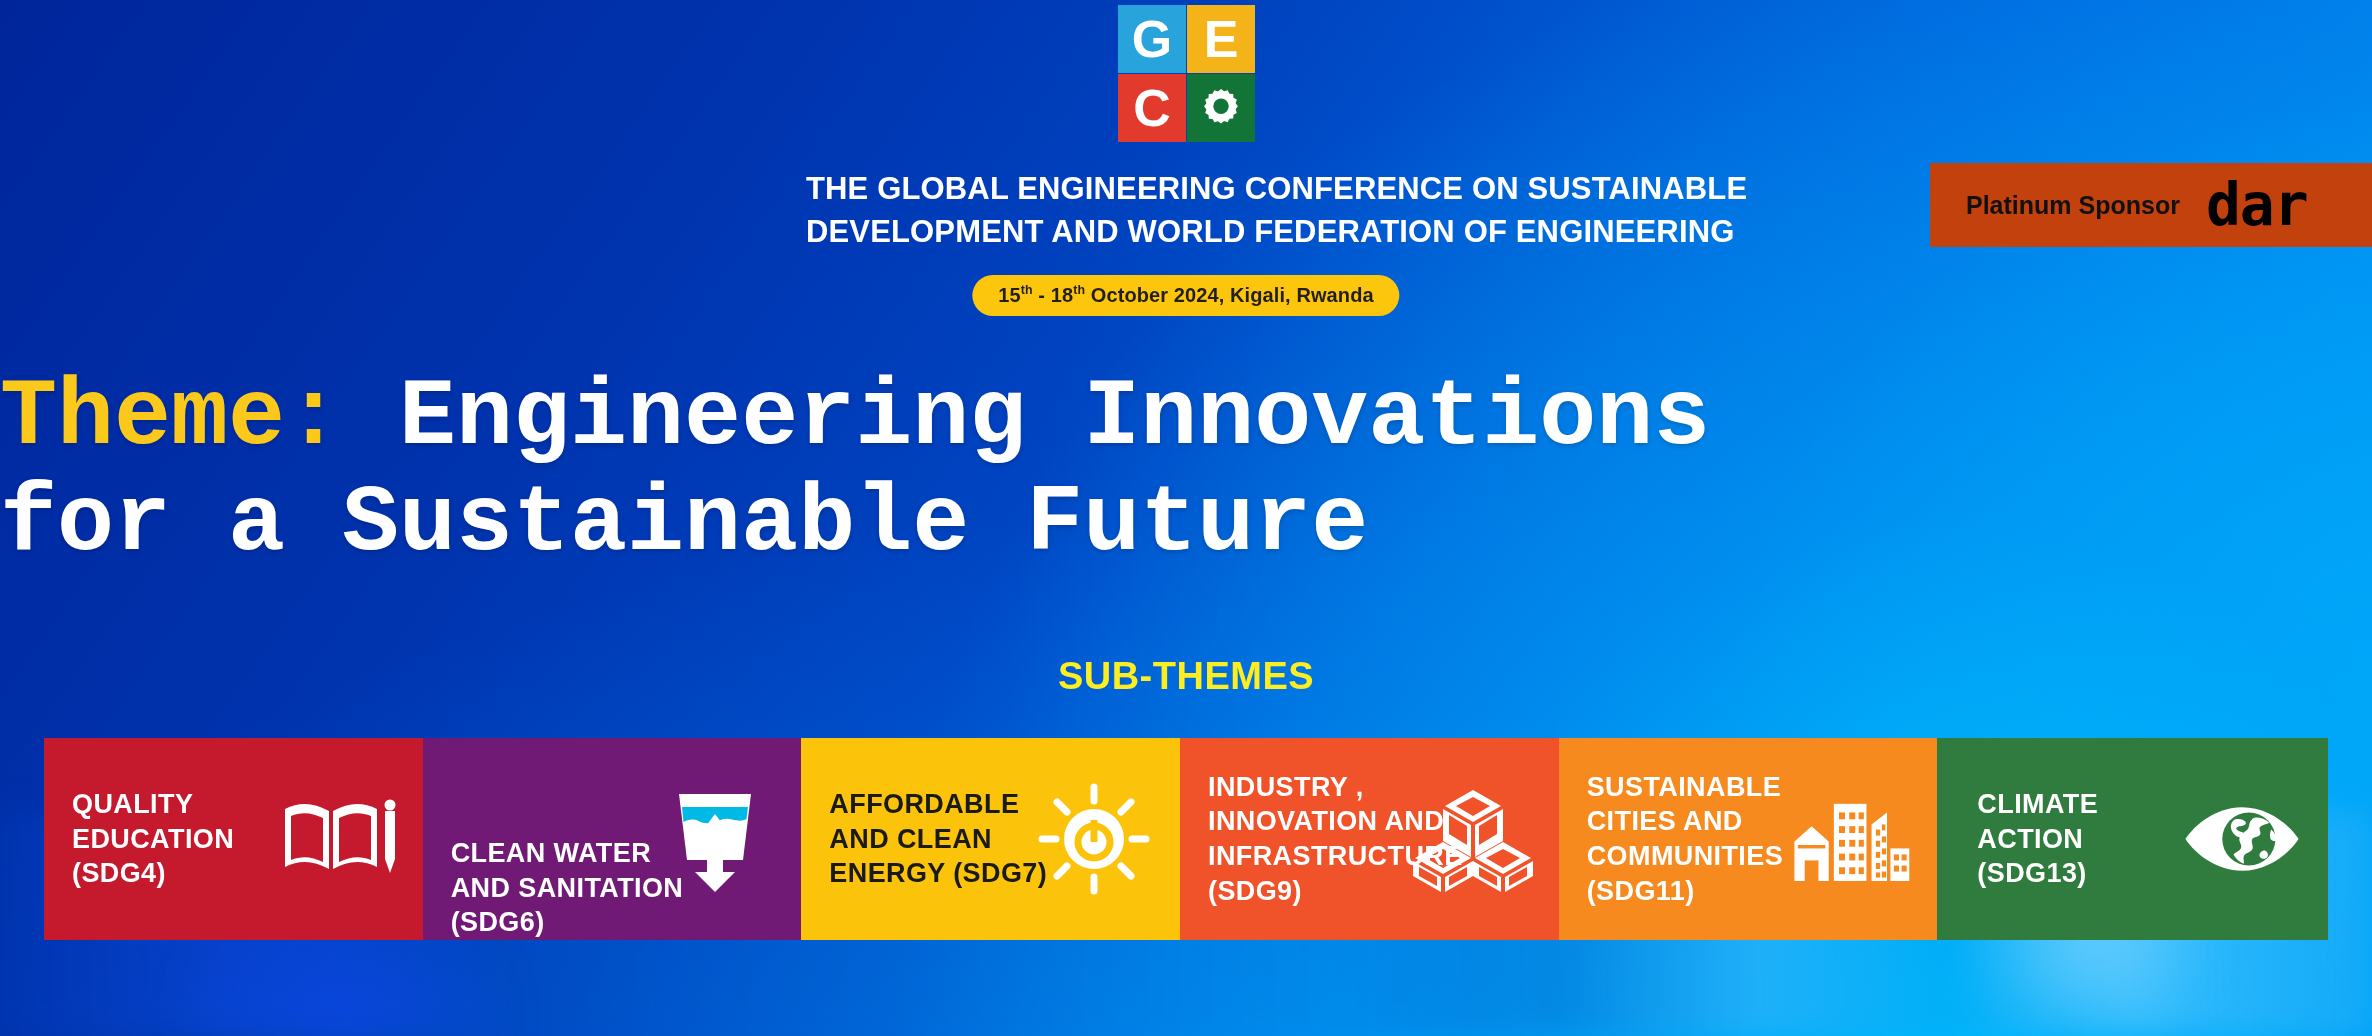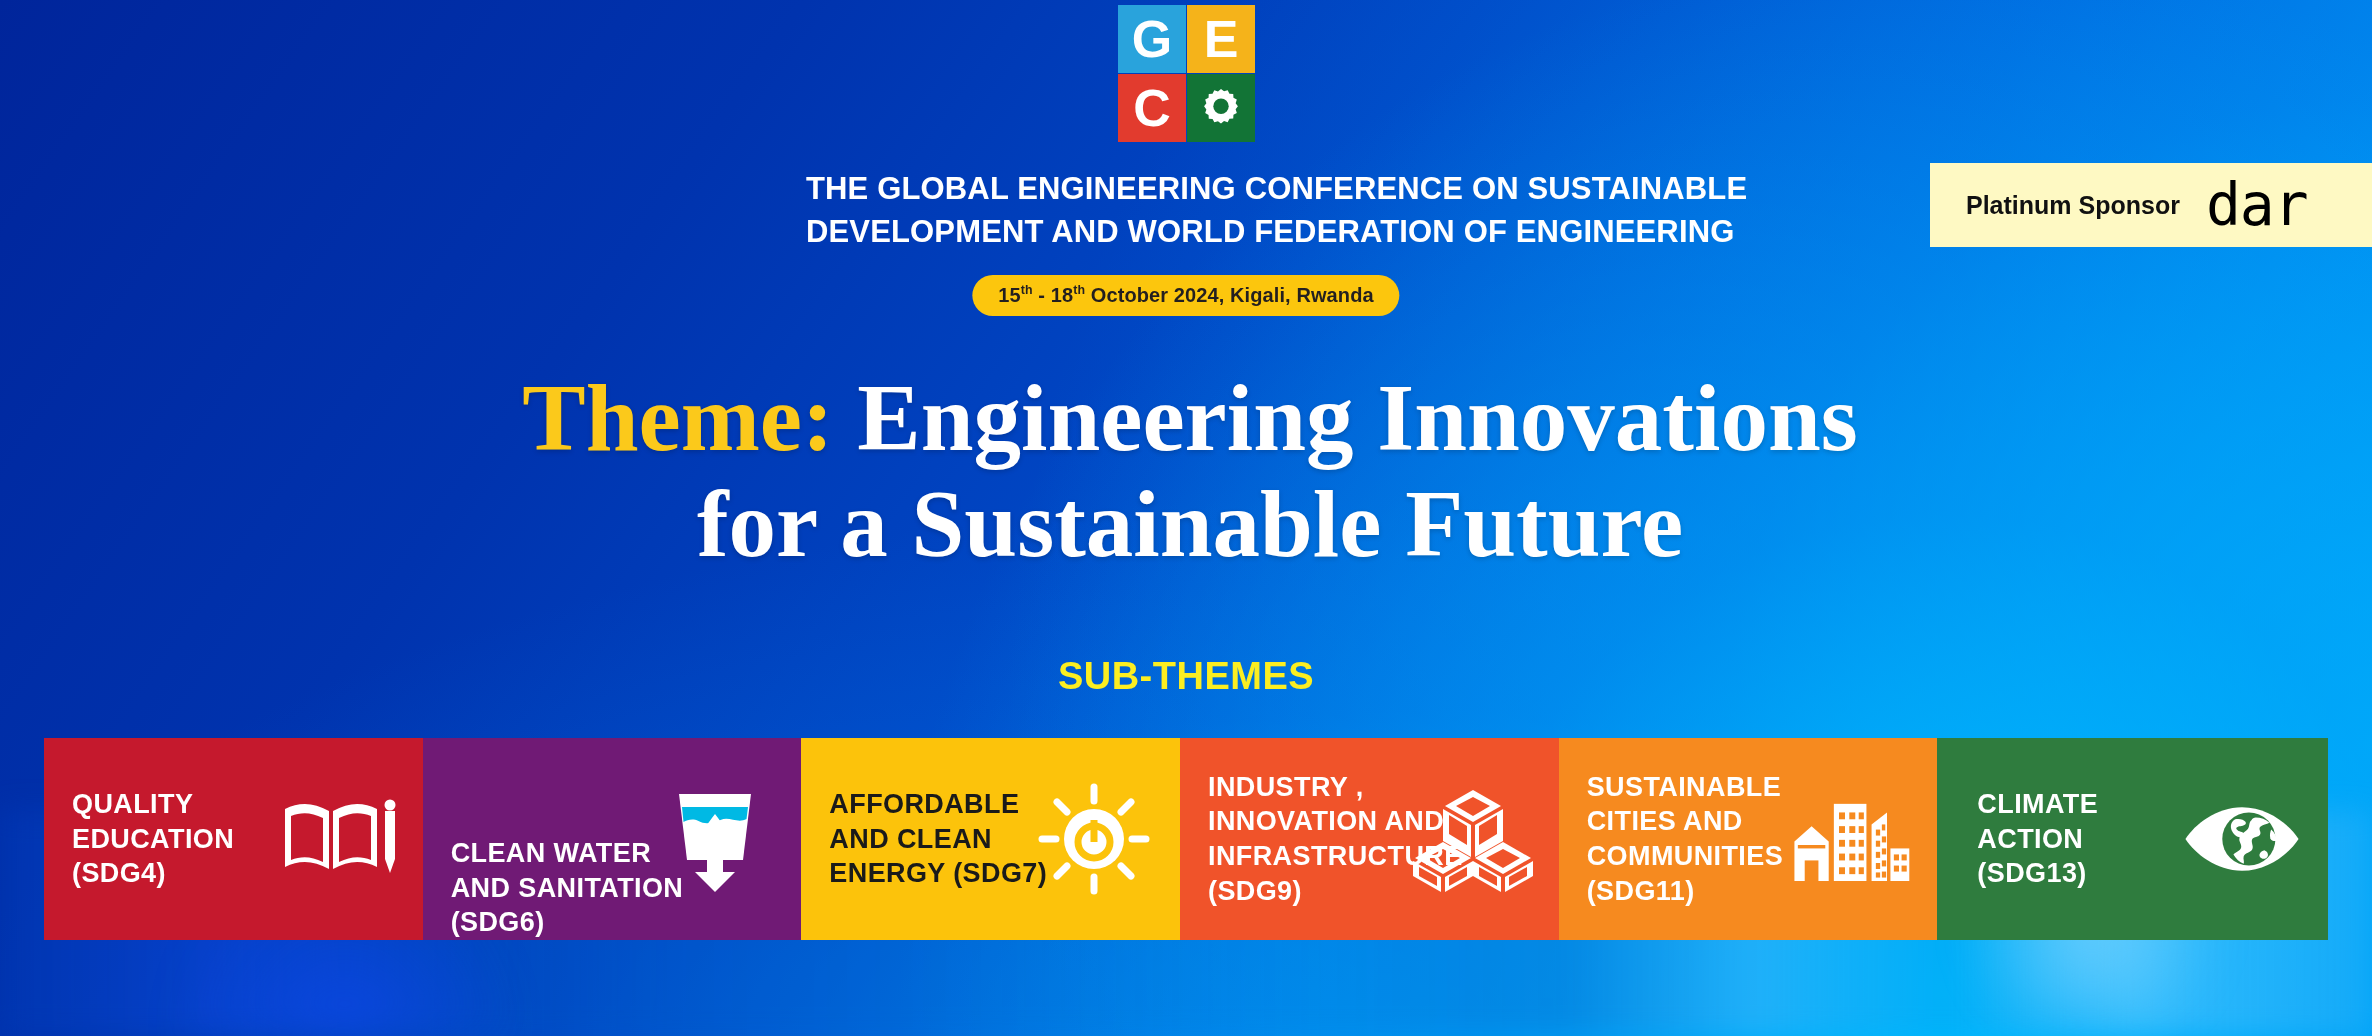--- a/index.html
+++ b/index.html
@@ -77,49 +77,48 @@
     padding:8px 26px 9px;
     font-size:20px; font-weight:bold; white-space:nowrap;
     letter-spacing:.1px;
     text-align:right;
   }
   .date-pill sup{ font-size:.62em; vertical-align:super; }
 
   
   .theme{
     position:absolute; left:0; right:0; top:365px;
-    text-align:center; line-height:1.12;
+    line-height:1.12;
     font-size:95px; font-weight:bold;
-    font-family:Liberation Serif, serif;
+    font-family:Liberation Mono, monospace;
     font-stretch:condensed;
     color:#ffffff;
     text-shadow:0 2px 5px rgba(0,0,0,.18);
-    padding-left:8px;
   }
   .theme .kw{ color:#fbc91b; }
   .theme .l2{ display:block; }
 
   
   .subthemes-heading{
     position:absolute; left:0; right:0; top:655px;
     text-align:center;
     color:#fcee21; font-size:38px; font-weight:bold;
     letter-spacing:.5px;
   }
 
   
   .sponsor{
     position:absolute; left:1930px; top:163px;
     width:442px; height:84px;
-    background:#fef9c3;
+    background:#c2410c;
     display:flex; align-items:center;
     padding-left:36px; gap:26px;
   }
   .sponsor-label{ color:#111; font-size:25px; font-weight:bold; white-space:nowrap; }
-  .sponsor-logo{ font-size:58px; font-weight:normal; color:#000;
+  .sponsor-logo{ font-size:58px; font-weight:bold; color:#000;
                  font-family:"DejaVu Sans Mono","Liberation Mono", monospace;
                  letter-spacing:-1px; line-height:.8; }
 
   
   .cards{
     position:absolute; left:44px; top:738px;
     width:2284px; height:202px;
     display:flex; gap:0;
   }
   .card{

